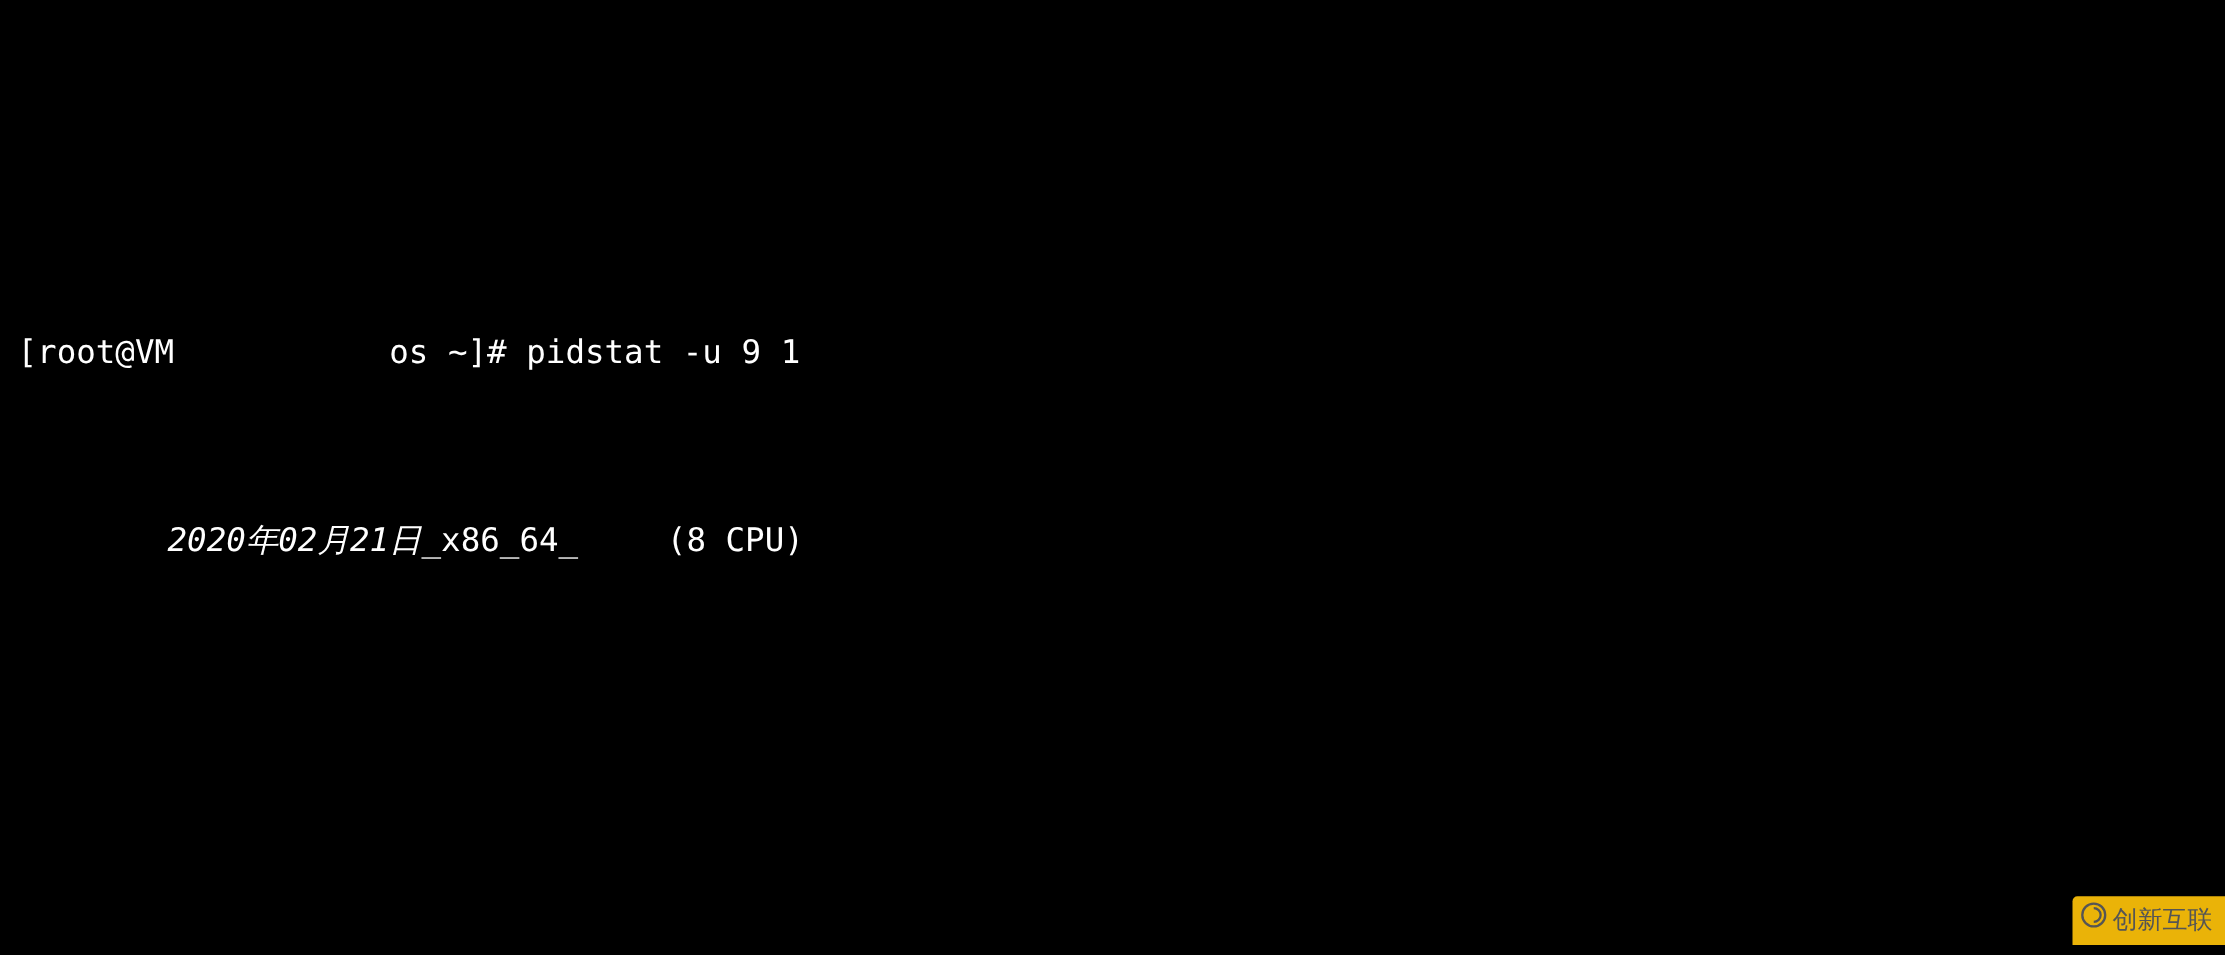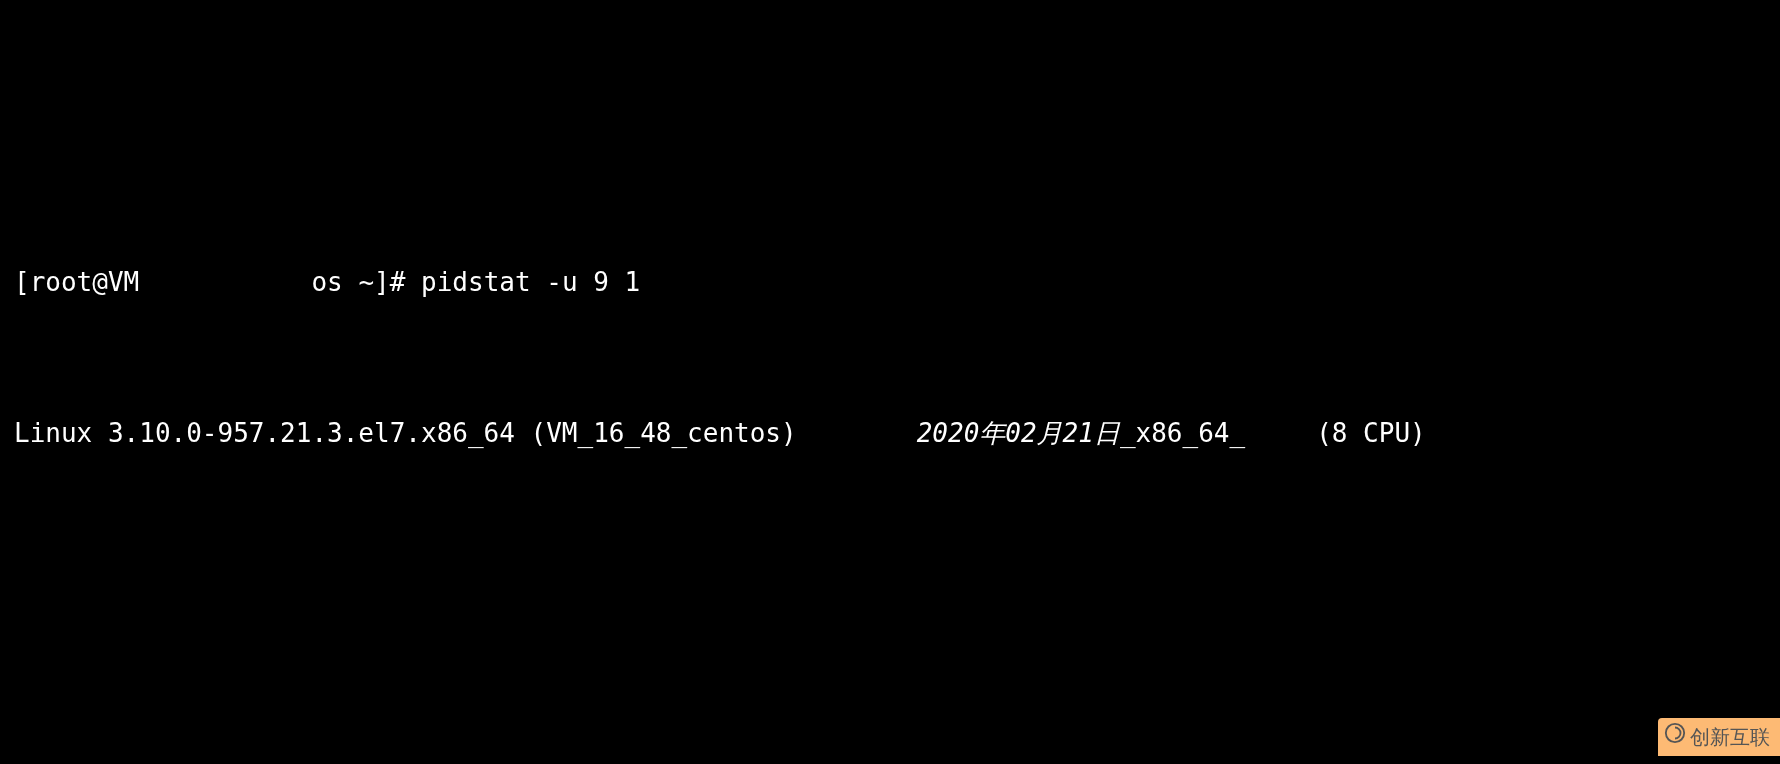--- a/index.html
+++ b/index.html
@@ -26,21 +26,21 @@
   }
   .uname .kernel { flex: 0 0 auto; }
   .uname .date   { margin-left: 120px; font-style: italic; }
   .uname .arch   { }
   .uname .cpus   { margin-left: 71px; }
   .blank { height: 1.45em; }
   .watermark {
     position: absolute;
     right: 0;
     bottom: 8px;
-    background: #fdba74;
+    background: #eab308;
     color: #555;
     font-family: sans-serif;
     font-size: 20px;
     padding: 4px 10px 4px 6px;
     display: flex;
     align-items: center;
     gap: 4px;
     border-top-left-radius: 4px;
   }
   .watermark svg { width: 22px; height: 22px; }
@@ -54,21 +54,20 @@
 </head>
 <body>
 
 <div class="terminal">
 
   <div>                                                                      </div>
 
   <div>[<span>root</span><span>@VM</span><span class="prompt-redact">_10_40_cent</span><span>os</span><span> ~]# </span><span>pidstat -u 9 1</span></div>
 
   <div class="uname">
-    <span class="kernel">Linux 3.10.0-957.21.3.el7.x86_64 (VM_16_48_centos)</span>
     <span class="date">2020年02月21日</span>
     <span class="arch">_x86_64_</span>
     <span class="cpus">(8 CPU)</span>
   </div>
 
   <div class="blank"></div>
   <div class="blank"></div>
 
   
 

